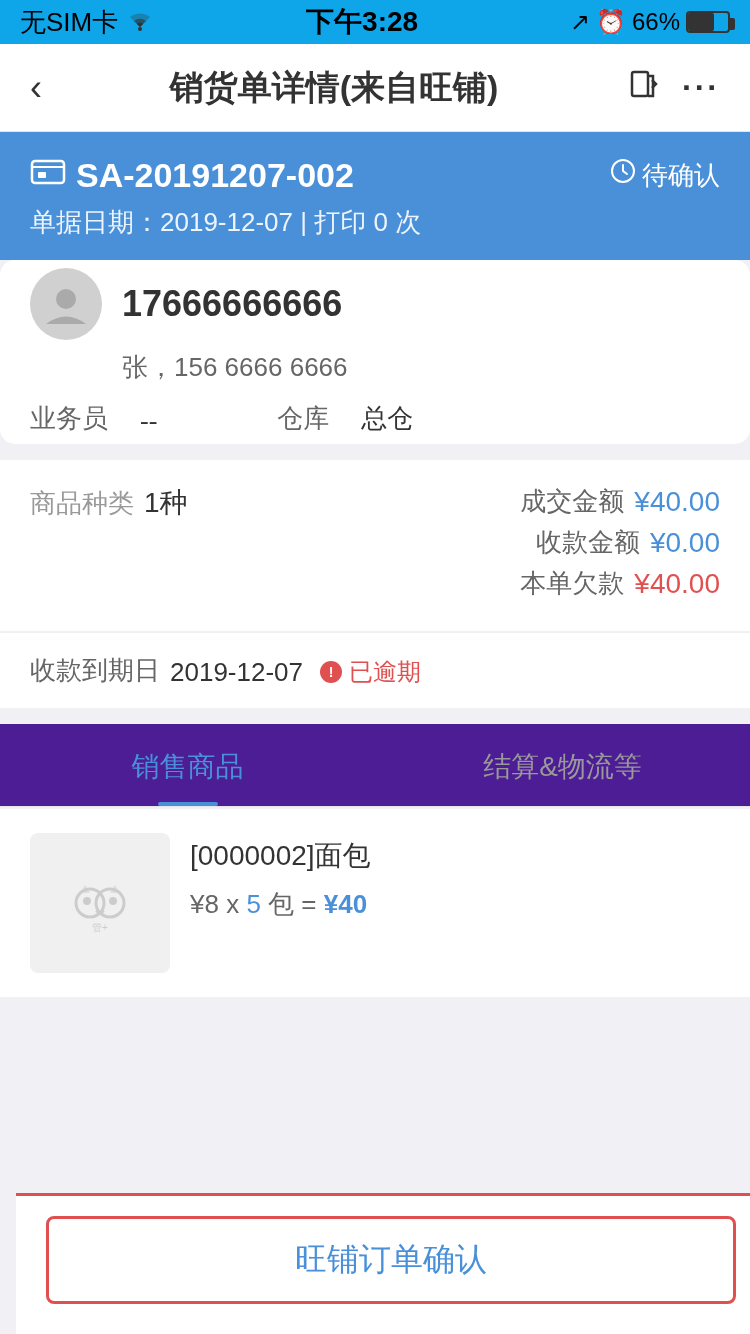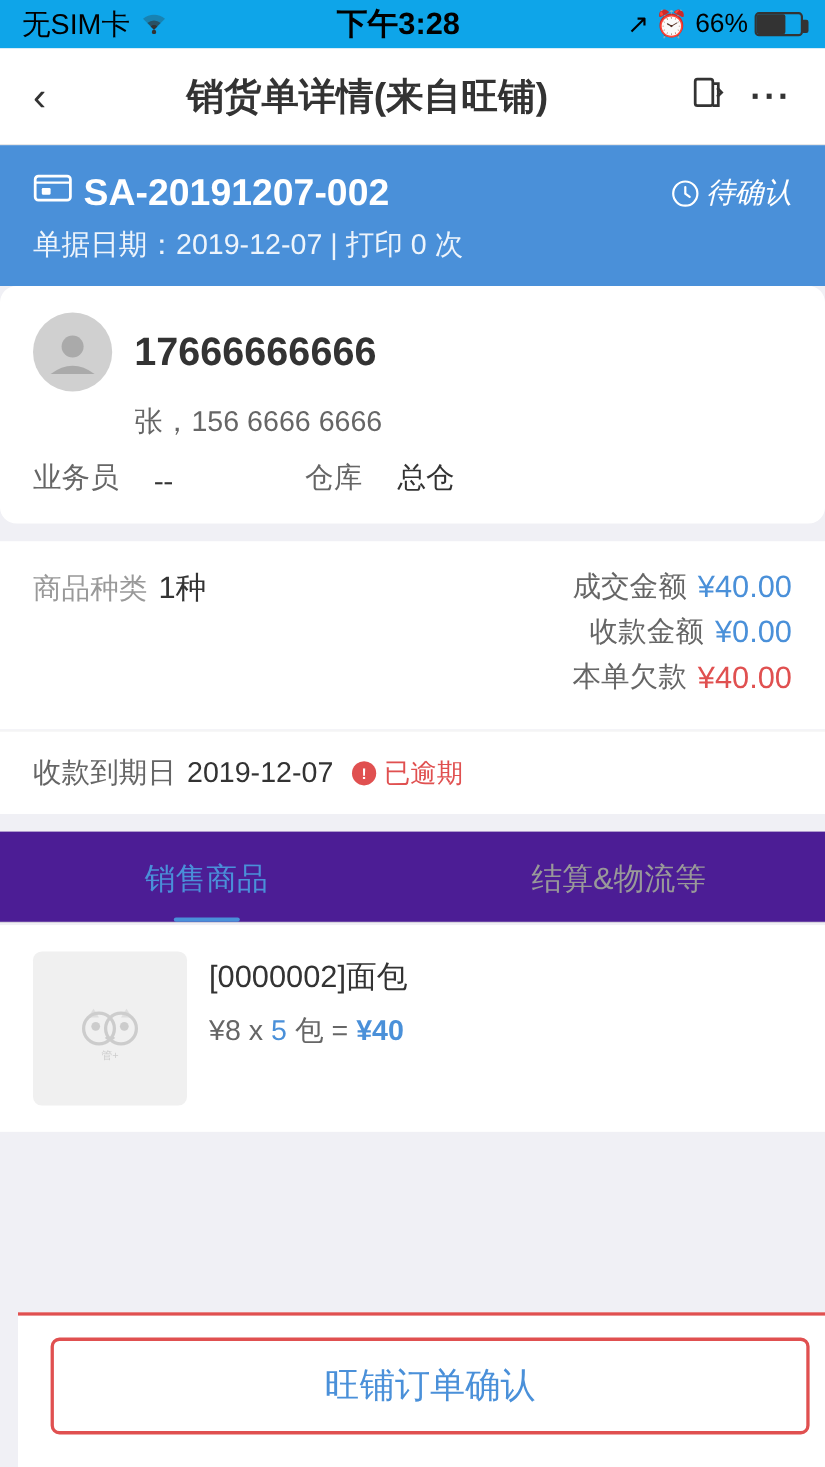--- a/index.html
+++ b/index.html
@@ -78,35 +78,34 @@
     .order-number {
       font-size: 34px;
       font-weight: 700;
       color: #fff;
       display: flex;
       align-items: center;
       gap: 10px;
     }
     .order-status {
       display: flex;
-      align-items: center;
+      align-items: flex-start;
       gap: 6px;
       color: #fff;
       font-size: 26px;
-      font-style: italic;
     }
     .order-date {
       color: rgba(255,255,255,0.9);
       font-size: 26px;
     }
 
     
     .customer-section {
       background: #fff;
-      padding: 24px 30px;
+      padding: 8px 30px;
       margin-bottom: 16px;
       border-radius: 15px;
     }
     .customer-top {
       display: flex;
       align-items: center;
       gap: 20px;
       margin-bottom: 10px;
     }
     .customer-avatar {
@@ -182,21 +181,21 @@
     .amount-label { color: #666; }
     .amount-val { color: #4a90d9; font-size: 28px; font-weight: 500; }
     .amount-val-red { color: #e05050; font-size: 28px; font-weight: 500; }
 
     
     .overdue-section {
       background: #fff;
       padding: 20px 30px;
       margin-top: 1px;
       display: flex;
-      align-items: center;
+      align-items: flex-end;
       gap: 10px;
       font-size: 26px;
       color: #333;
       border-top: 1px solid #f0f0f0;
     }
     .overdue-label { color: #666; }
     .overdue-date { color: #333; }
     .overdue-badge {
       display: inline-flex;
       align-items: center;

